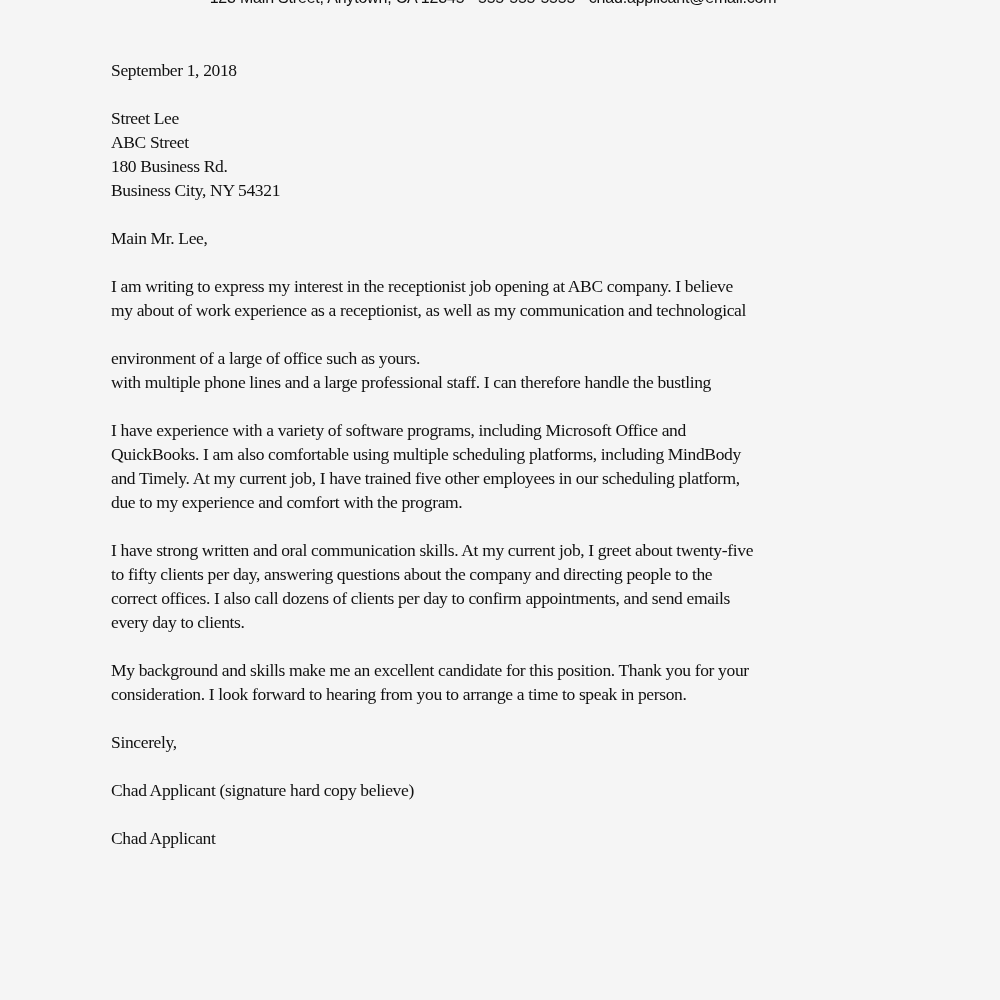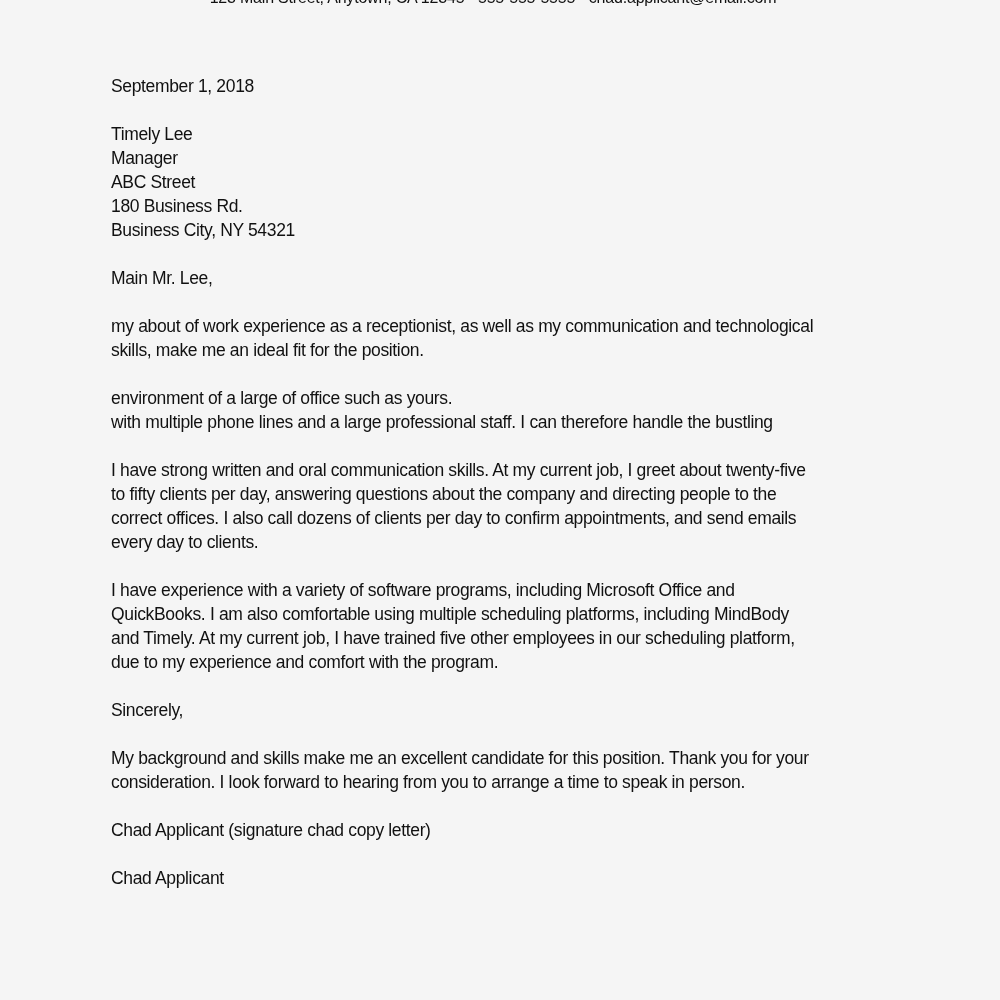--- a/index.html
+++ b/index.html
@@ -28,25 +28,26 @@
       width: 986px;
       text-align: center;
       font-size: 16px;
       line-height: 24px;
       white-space: nowrap;
       letter-spacing: -0.2px;
     }
     .letter {
       position: absolute;
       left: 111px;
-      top: 74px;
+      top: 58px;
       width: 800px;
       font-size: 17.5px;
       line-height: 24px;
       letter-spacing: -0.35px;
+      font-family: Liberation Serif, serif;
     }
     .line {
       display: block;
       height: 24px;
       white-space: nowrap;
     }
     .block {
       margin: 0 0 24px 0;
     }
     .block:last-child { margin-bottom: 0; }
@@ -58,66 +59,65 @@
 
   <div class="header-contact">123 Main Street, Anytown, CA 12345 · 555-555-5555 · chad.applicant@email.com</div>
 
   <div class="letter">
 
     <div class="block">
       <span class="line">September 1, 2018</span>
     </div>
 
     <div class="block">
-      <span class="line">Timely Lee</span>
-      <span class="line">Manager</span>
+      <span class="line">Street Lee</span>
       <span class="line">ABC Street</span>
       <span class="line">180 Business Rd.</span>
       <span class="line">Business City, NY 54321</span>
     </div>
 
     <div class="block">
       <span class="line">Main Mr. Lee,</span>
     </div>
 
     <div class="block">
+      <span class="line">I am writing to express my interest in the receptionist job opening at ABC company. I believe</span>
       <span class="line">my about of work experience as a receptionist, as well as my communication and technological</span>
-      <span class="line">skills, make me an ideal fit for the position.</span>
     </div>
 
     <div class="block">
       <span class="line">environment of a large of office such as yours.</span>
       <span class="line">with multiple phone lines and a large professional staff. I can therefore handle the bustling</span>
+    </div>
+
+    <div class="block">
+      <span class="line">I have experience with a variety of software programs, including Microsoft Office and</span>
+      <span class="line">QuickBooks. I am also comfortable using multiple scheduling platforms, including MindBody</span>
+      <span class="line">and Timely. At my current job, I have trained five other employees in our scheduling platform,</span>
+      <span class="line">due to my experience and comfort with the program.</span>
     </div>
 
     <div class="block">
       <span class="line">I have strong written and oral communication skills. At my current job, I greet about twenty-five</span>
       <span class="line">to fifty clients per day, answering questions about the company and directing people to the</span>
       <span class="line">correct offices. I also call dozens of clients per day to confirm appointments, and send emails</span>
       <span class="line">every day to clients.</span>
     </div>
 
     <div class="block">
-      <span class="line">I have experience with a variety of software programs, including Microsoft Office and</span>
-      <span class="line">QuickBooks. I am also comfortable using multiple scheduling platforms, including MindBody</span>
-      <span class="line">and Timely. At my current job, I have trained five other employees in our scheduling platform,</span>
-      <span class="line">due to my experience and comfort with the program.</span>
+      <span class="line">My background and skills make me an excellent candidate for this position. Thank you for your</span>
+      <span class="line">consideration. I look forward to hearing from you to arrange a time to speak in person.</span>
     </div>
 
     <div class="block">
       <span class="line">Sincerely,</span>
     </div>
 
     <div class="block">
-      <span class="line">My background and skills make me an excellent candidate for this position. Thank you for your</span>
-      <span class="line">consideration. I look forward to hearing from you to arrange a time to speak in person.</span>
-    </div>
-
-    <div class="block">
-      <span class="line">Chad Applicant (signature chad copy letter)</span>
+      <span class="line">Chad Applicant (signature hard copy believe)</span>
     </div>
 
     <div class="block">
       <span class="line">Chad Applicant</span>
     </div>
 
   </div>
 </div>
 
 </body></html>

